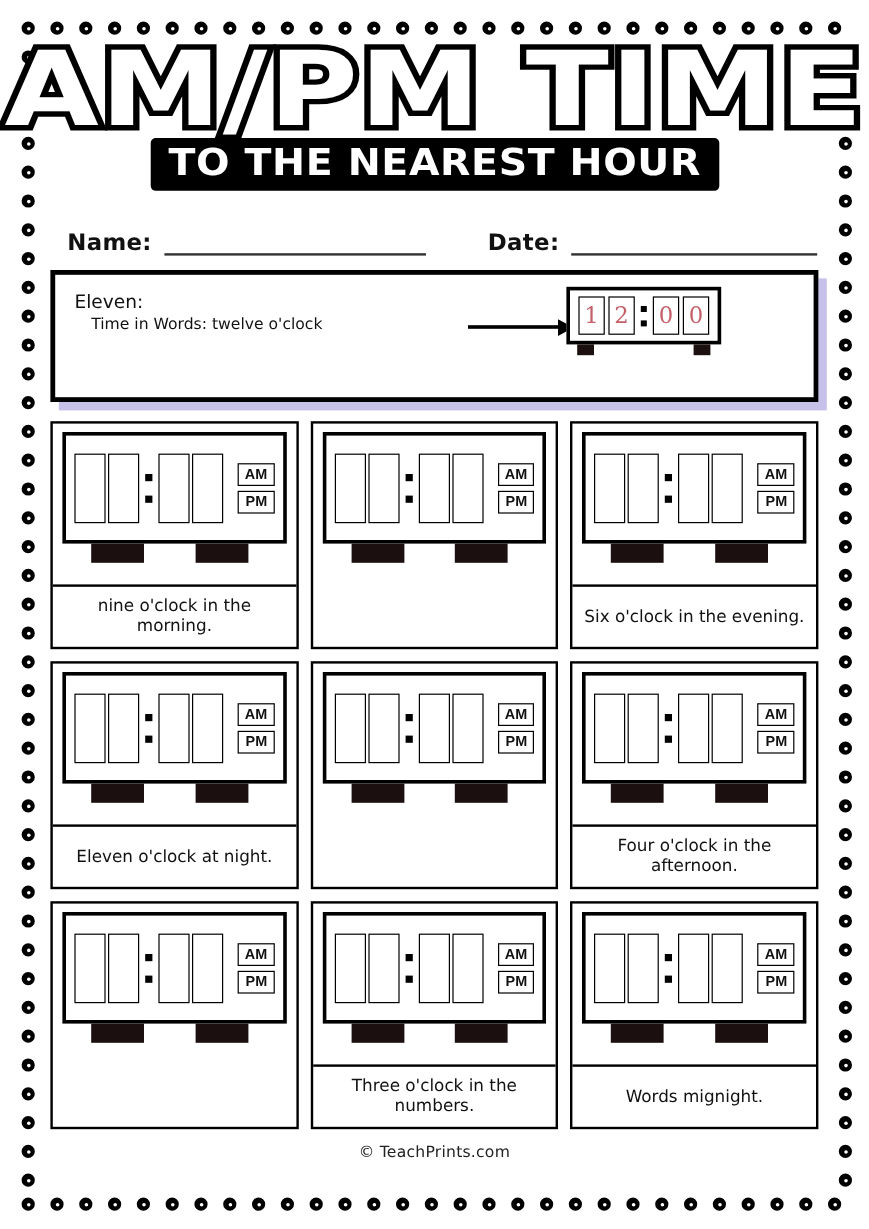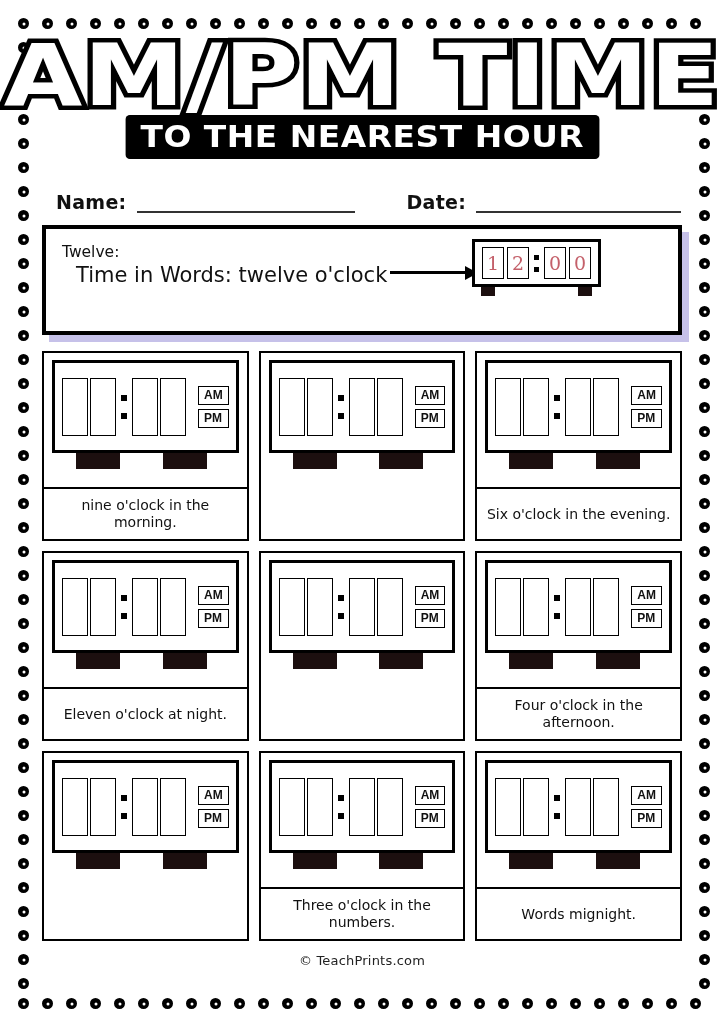--- a/index.html
+++ b/index.html
@@ -140,21 +140,21 @@
   }
   #example-label {
     position: absolute;
     left: 2px; top: 0;
     font-size: 15.5px;
     color: #111;
   }
   #example-time {
     position: absolute;
     left: 16px; top: 20px;
-    font-size: 21px;
+    font-size: 13px;
     color: #111;
   }
   #example-arrow {
     position: absolute;
     left: 330px; top: 28px;
     width: 86px; height: 3px;
     background: #000;
   }
   #example-arrow::after {
     content: "";
@@ -243,21 +243,21 @@
     display: flex;
     flex-direction: column;
     gap: 4px;
   }
   .ampm span {
     border: 1.5px solid #000;
     background: #fff;
     font-size: 12px;
     line-height: 15px;
     padding: 1px 5px;
-    text-align: left;
+    text-align: right;
     font-family: "Liberation Sans", sans-serif;
     font-weight: 600;
     color: #111;
   }
   .feet { position: relative; height: 16px; }
   .foot {
     position: absolute;
     top: 0;
     width: 44px; height: 16px;
     background: #1c0f0f;
@@ -447,21 +447,21 @@
     </div>
     <div id="date-group">
       <span class="nd-label">Date:</span>
       <span class="nd-line" id="date-line"></span>
     </div>
   </div>
 
   <div id="instructions-shadow">
     <div id="instructions">
       <div id="example-row">
-        <div id="example-label">Twelve:</div>
+        <div id="example-label">Eleven:</div>
         <div id="example-time">Time in Words: twelve o'clock</div>
         <div id="example-arrow"></div>
         <div id="example-clock">
           <div class="ex-body">
             <div class="ex-digit">1</div>
             <div class="ex-digit">2</div>
             <div class="ex-colon">
                 <i></i>
                 <i></i>
               </div>

